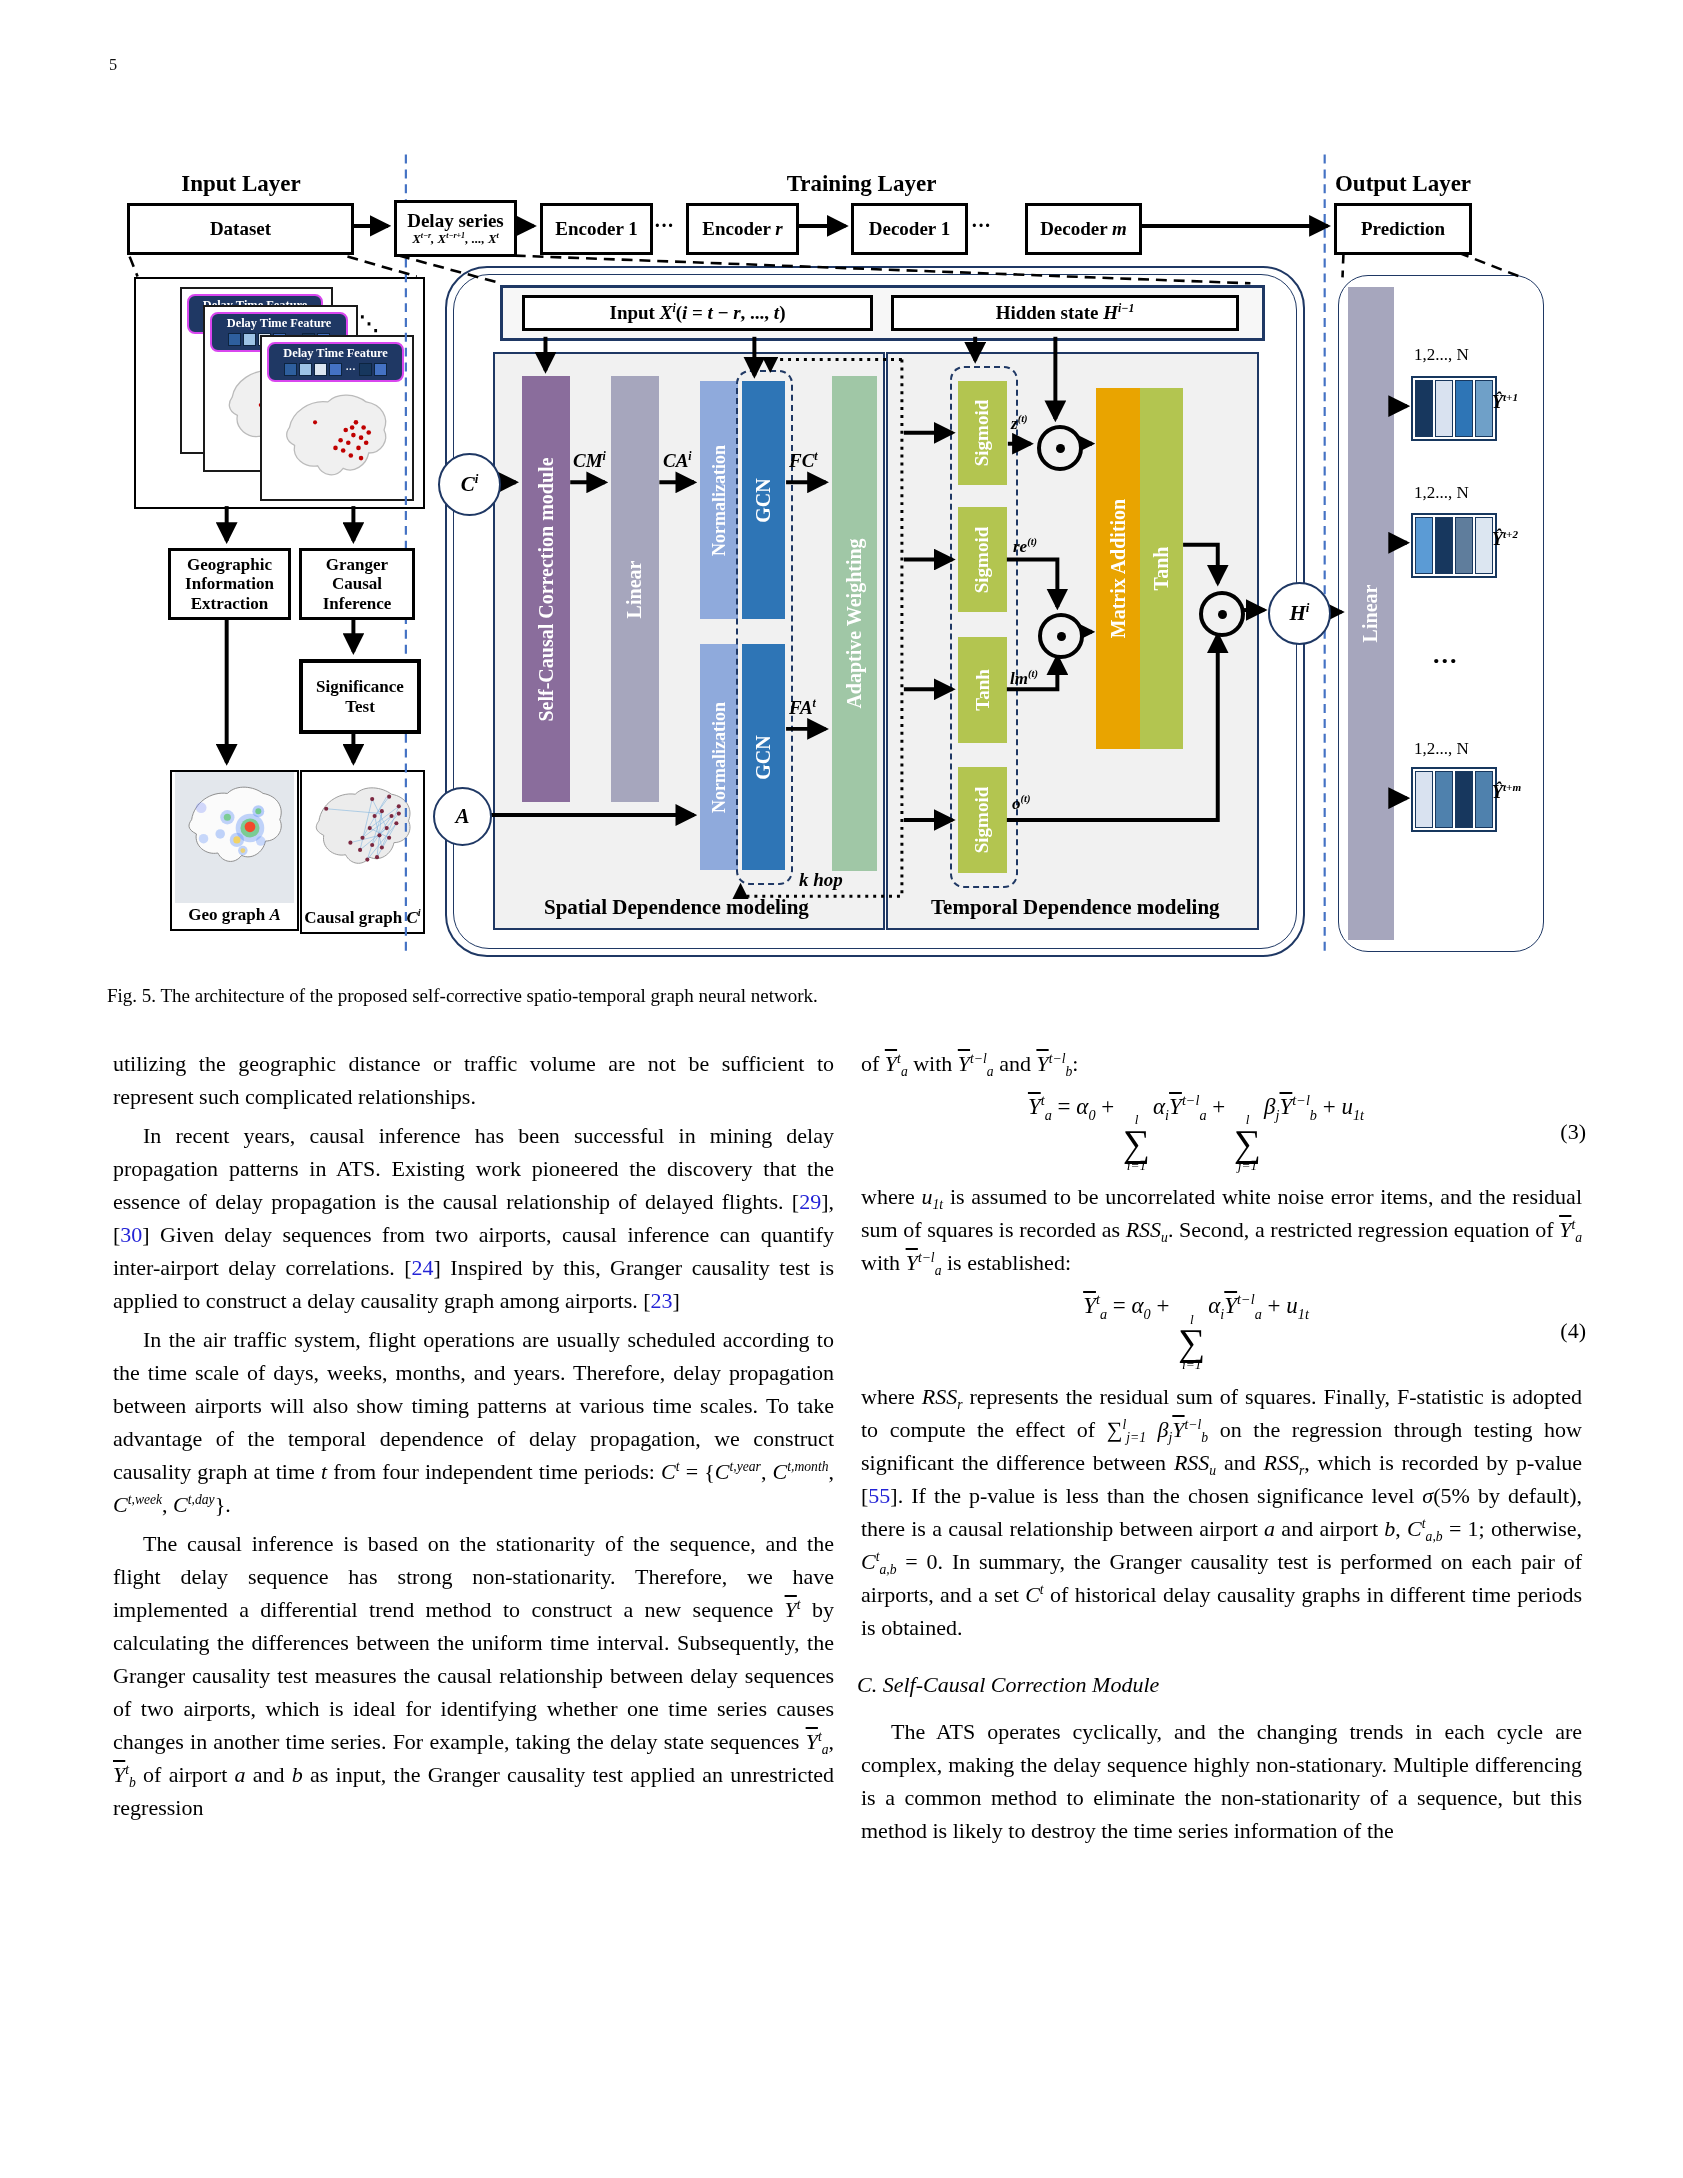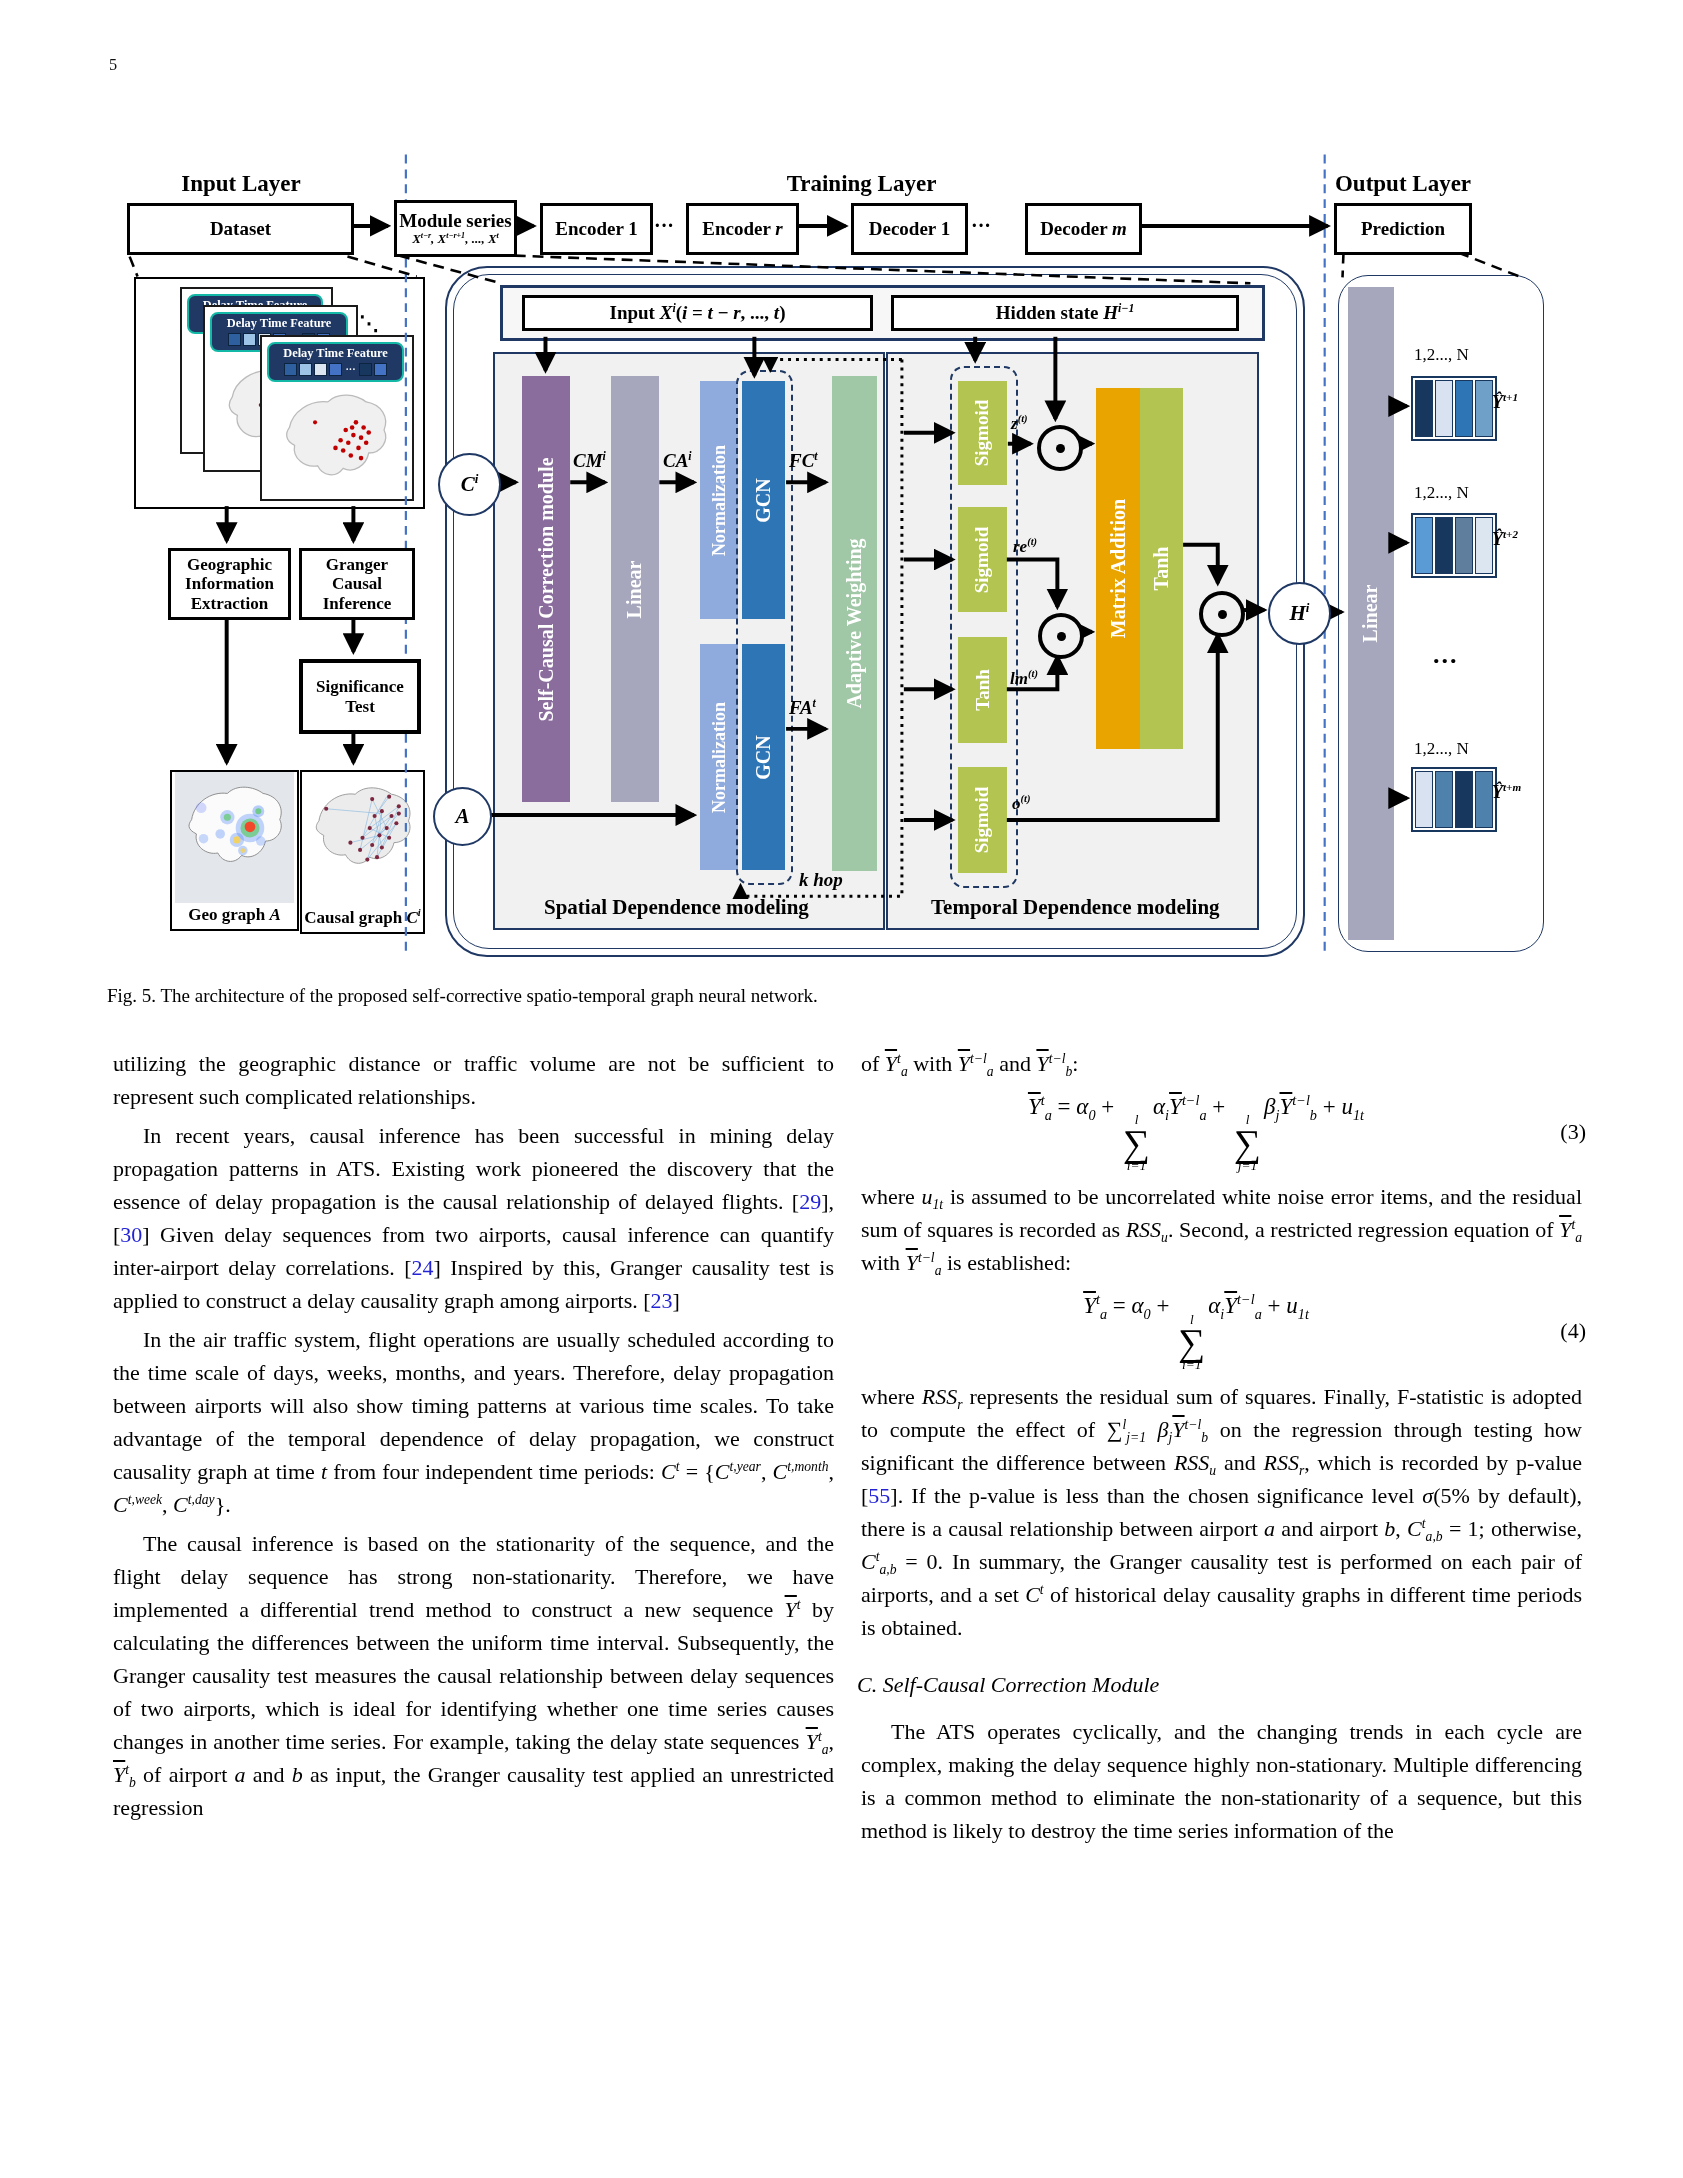--- a/index.html
+++ b/index.html
@@ -31,21 +31,21 @@
   .ddot{position:absolute;border:2px dashed var(--navy);border-radius:14px;z-index:3;}
   .circle{position:absolute;border-radius:50%;background:#fff;border:2px solid var(--navy);
           display:flex;align-items:center;justify-content:center;font-weight:bold;font-size:21px;z-index:6;}
   .odot{position:absolute;width:38px;height:38px;border-radius:50%;border:4px solid #000;background:var(--panel-bg);
         display:flex;align-items:center;justify-content:center;z-index:6;}
   .odot .dd{width:9px;height:9px;border-radius:50%;background:#000;}
   .mlabel{position:absolute;font-weight:bold;font-style:italic;font-size:19px;z-index:6;white-space:nowrap;}
   .slabel{position:absolute;font-weight:bold;font-style:italic;font-size:17px;z-index:6;white-space:nowrap;}
   .card{position:absolute;background:#fff;border:2px solid #1a1a1a;z-index:3;}
   .card svg{position:absolute;left:0;bottom:0;}
-  .pill{position:absolute;left:5px;top:5px;right:8px;background:var(--pill-navy);border:2px solid #14b8a6;
+  .pill{position:absolute;left:5px;top:5px;right:8px;background:var(--pill-navy);border:2px solid #d946ef;
         border-radius:8px;padding:2px 4px 4px;z-index:4;}
   .pill .pt{color:#fff;font-weight:bold;font-size:12.4px;text-align:center;white-space:nowrap;}
   .pill .row{display:flex;gap:2px;align-items:center;justify-content:center;margin-top:2px;}
   .pill .row .sq{width:11px;height:11px;border:1px solid #0d2440;}
   .pill .dots{color:#fff;font-size:10px;font-weight:bold;margin:0 1px;}
   .mapsbox{position:absolute;border:2px solid #000;background:#fff;z-index:2;}
   .graphbox{position:absolute;border:2px solid #000;background:#fff;z-index:3;display:flex;flex-direction:column;}
   .graphbox svg{flex:1;}
   .graphbox .glabel{font-weight:bold;font-size:17px;text-align:center;padding:2px 0 4px;}
   .vec{position:absolute;display:flex;gap:2px;border:2.5px solid #17375e;background:#fff;padding:2px;z-index:6;}
@@ -96,21 +96,21 @@
     <div class="panel-label" style="left:837px;top:778px;">Temporal Dependence modeling</div>
 
     <div class="layer-title" style="left:33px;top:54px;width:228px;">Input Layer</div>
     <div class="layer-title" style="left:619px;top:54px;width:297px;">Training Layer</div>
     <div class="layer-title" style="left:1190px;top:54px;width:238px;">Output Layer</div>
 
     <div class="fbox" style="left:33px;top:86px;width:221px;height:46px;">
         <span>Dataset</span>
       </div>
     <div class="fbox" style="left:300px;top:83px;width:117px;height:51px;">
-      <span>Module series</span>
+      <span>Delay series</span>
       <span class="subline"><span class="i">X</span><span class="sup">t−r</span><span>, </span><span class="i">X</span><span class="sup">t−r+1</span><span>, ..., </span><span class="i">X</span><span class="sup">t</span></span>
     </div>
     <div class="fbox" style="left:446px;top:86px;width:107px;height:46px;">
         <span>Encoder 1</span>
       </div>
     <div class="hedots" style="left:560px;top:97px;">···</div>
     <div class="fbox" style="left:592px;top:86px;width:107px;height:46px;">
         <span><span>Encoder </span><span class="i">r</span></span>
       </div>
     <div class="fbox" style="left:757px;top:86px;width:111px;height:46px;">

